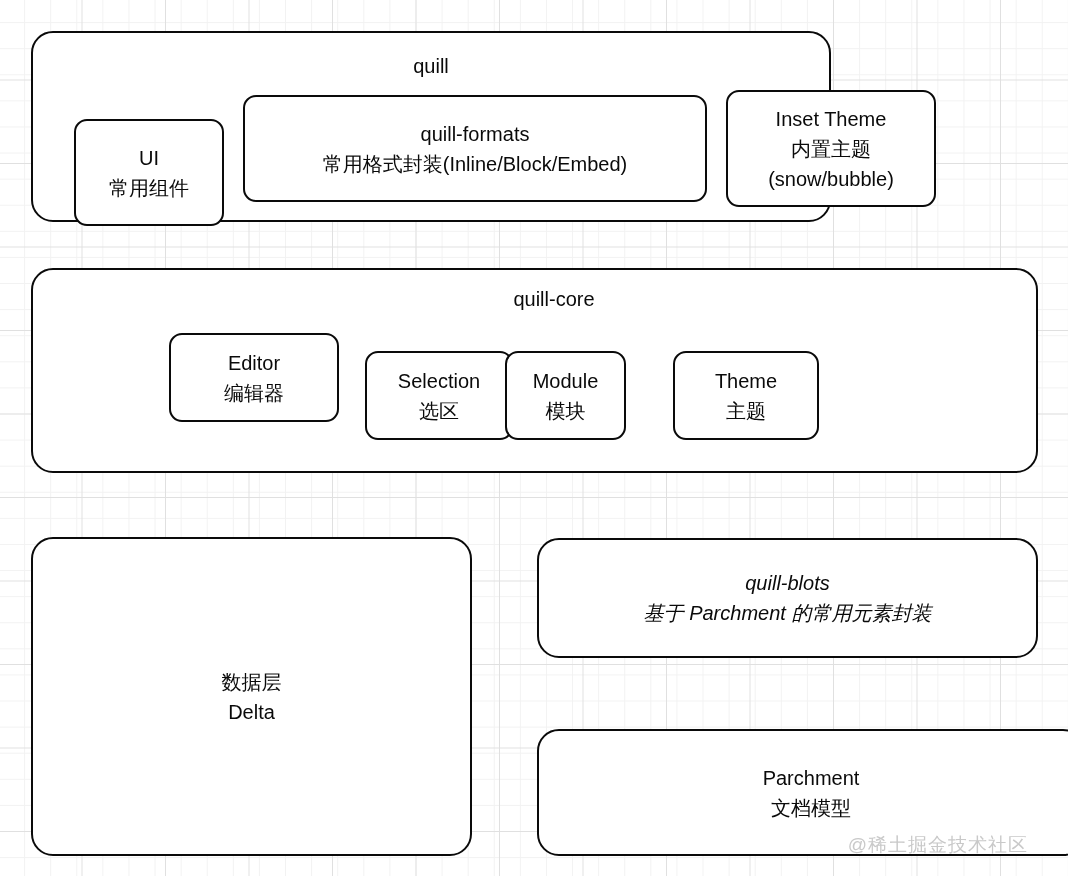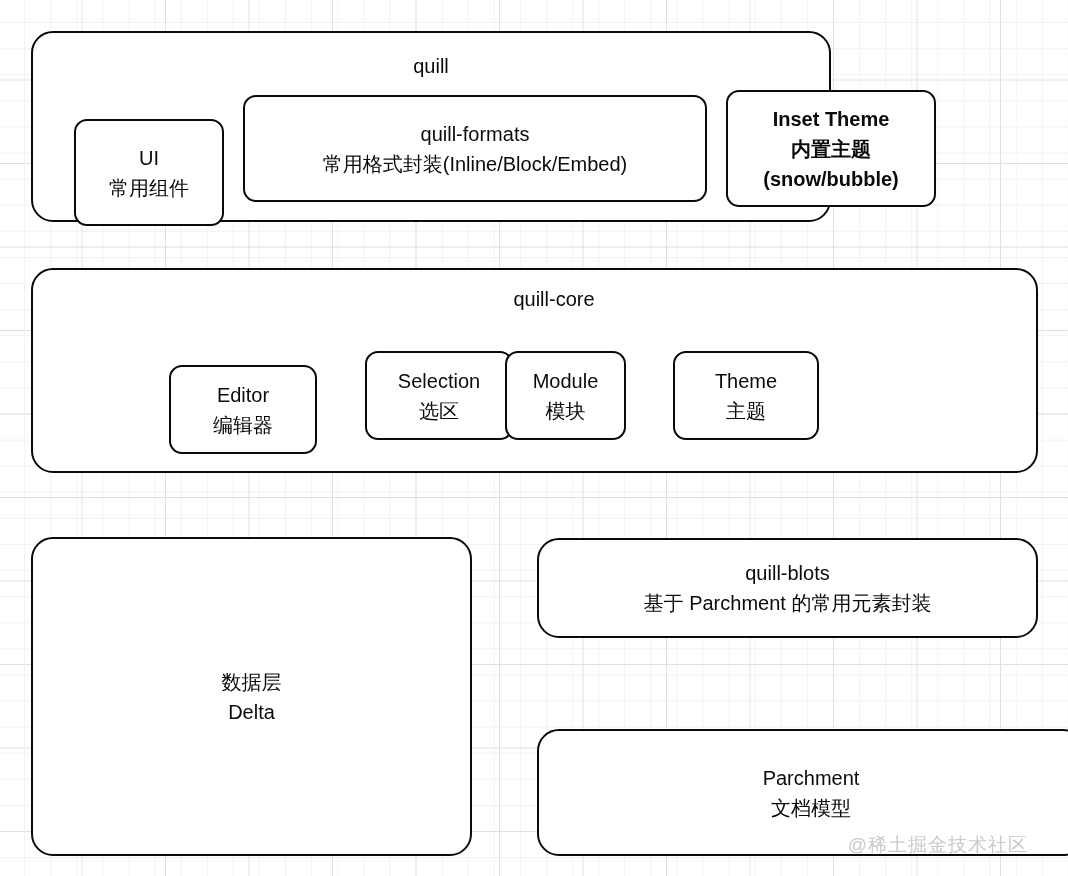--- a/index.html
+++ b/index.html
@@ -75,34 +75,34 @@
     box-sizing: border-box;
   }
   .centered-label .ln { display: block; white-space: nowrap; }
 
   
   #quill-layer  { left: 31px;  top: 31px;  width: 800px; height: 191px; }
   #quill-layer > .box-title { top: 20px; }
 
   #box-ui            { left: 41px;  top: 62px;  width: 150px; height: 107px; margin-top: 24px; }
   #box-quill-formats { left: 210px; top: 62px;  width: 464px; height: 107px; }
-  #box-inset-theme   { left: 693px; top: 57px;  width: 210px; height: 117px; font-weight: bold; }
+  #box-inset-theme   { left: 693px; top: 57px;  width: 210px; height: 117px; }
 
   
   #quill-core-layer { left: 31px; top: 268px; width: 1007px; height: 205px; }
   #quill-core-layer > .box-title { top: 16px; margin-left: 39px; }
 
-  #box-editor    { left: 136px; top: 95px; width: 148px; height: 89px; }
+  #box-editor    { left: 136px; top: 63px; width: 170px; height: 89px; }
   #box-selection { left: 304px; top: 81px; width: 148px; height: 89px; margin-left: 28px; }
   #box-module    { left: 472px; top: 81px; width: 121px; height: 89px; }
   #box-theme     { left: 640px; top: 81px; width: 146px; height: 89px; }
 
   
   #box-delta      { left: 31px;  top: 537px; width: 441px; height: 319px; }
-  #box-quill-blots{ left: 537px; top: 538px; width: 501px; height: 100px; }
+  #box-quill-blots{ left: 537px; top: 538px; width: 501px; height: 120px; font-style: italic; }
   #box-parchment  { left: 537px; top: 729px; width: 548px; height: 127px; padding-left: 27px; }
 
   
   #watermark {
     position: absolute;
     right: 40px;
     bottom: 18px;
     font-size: 19px;
     color: #c9c9c9;
     letter-spacing: 1px;

